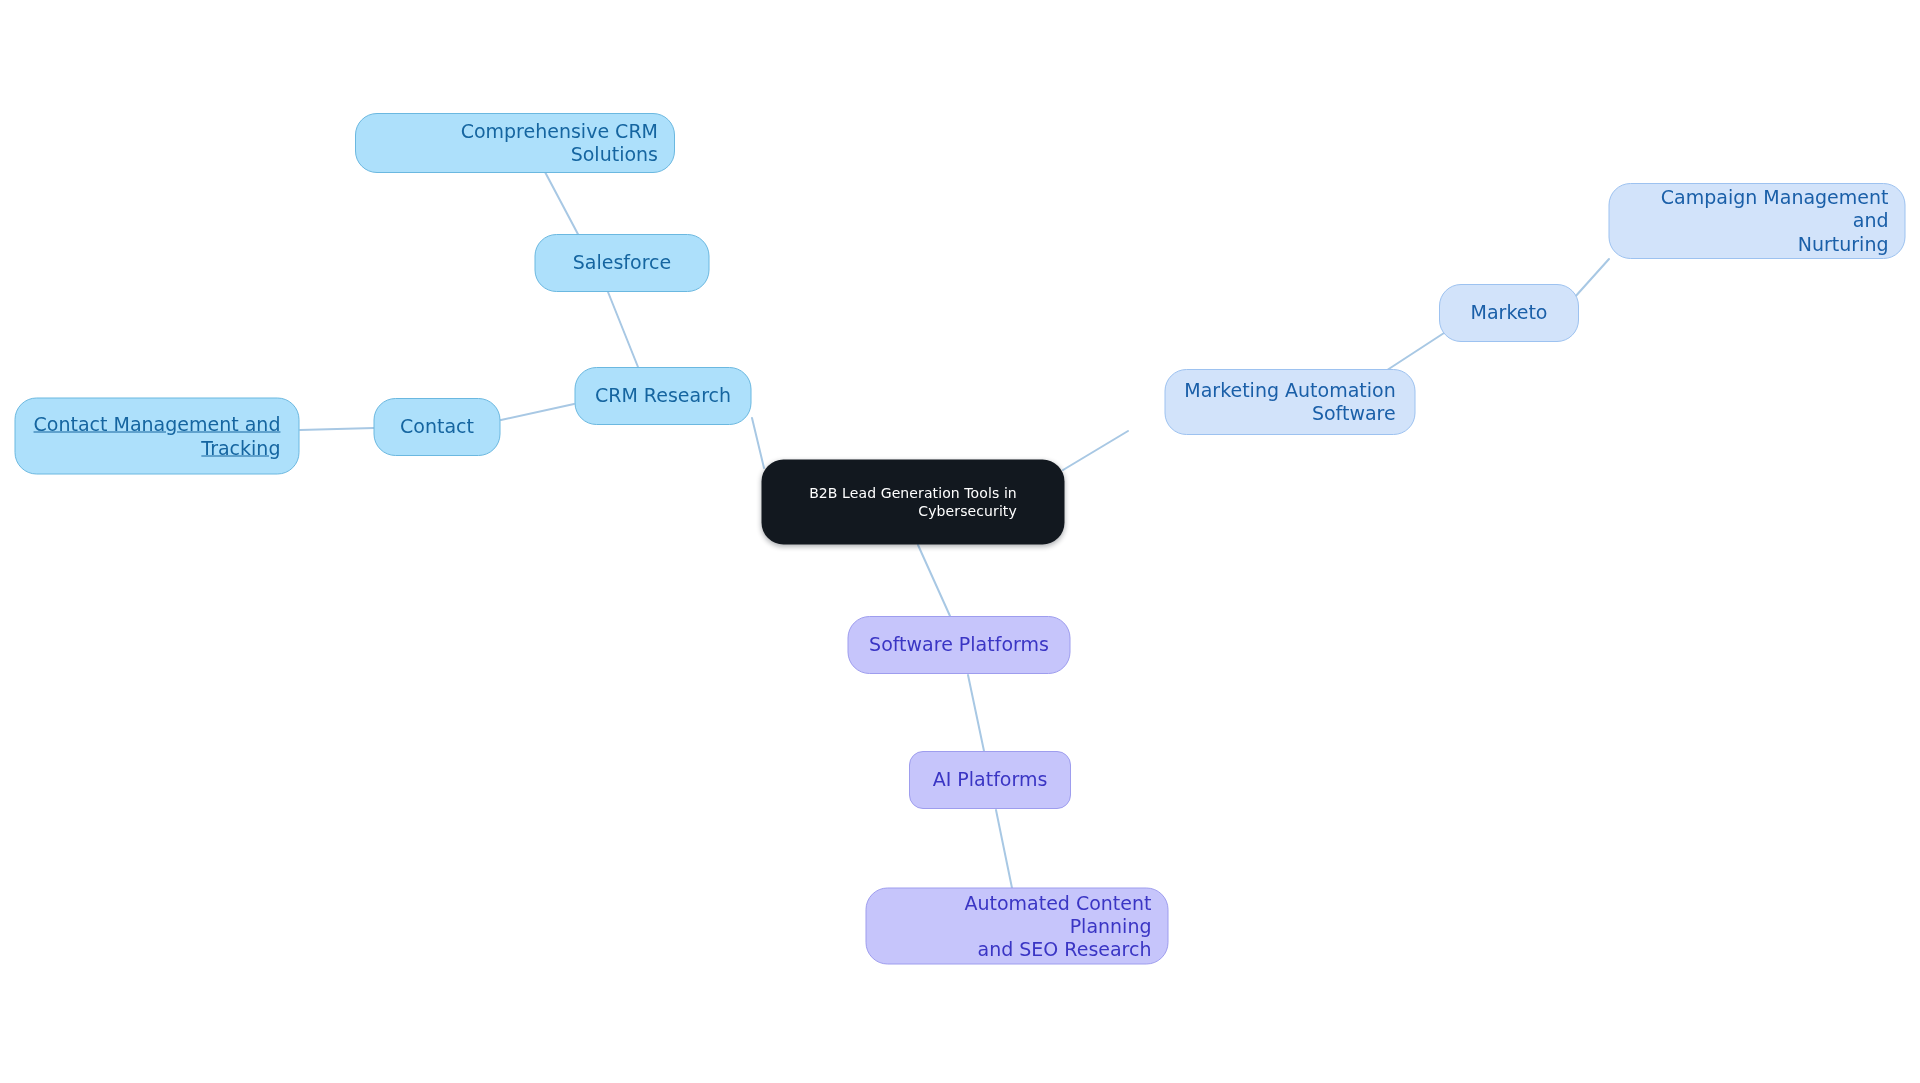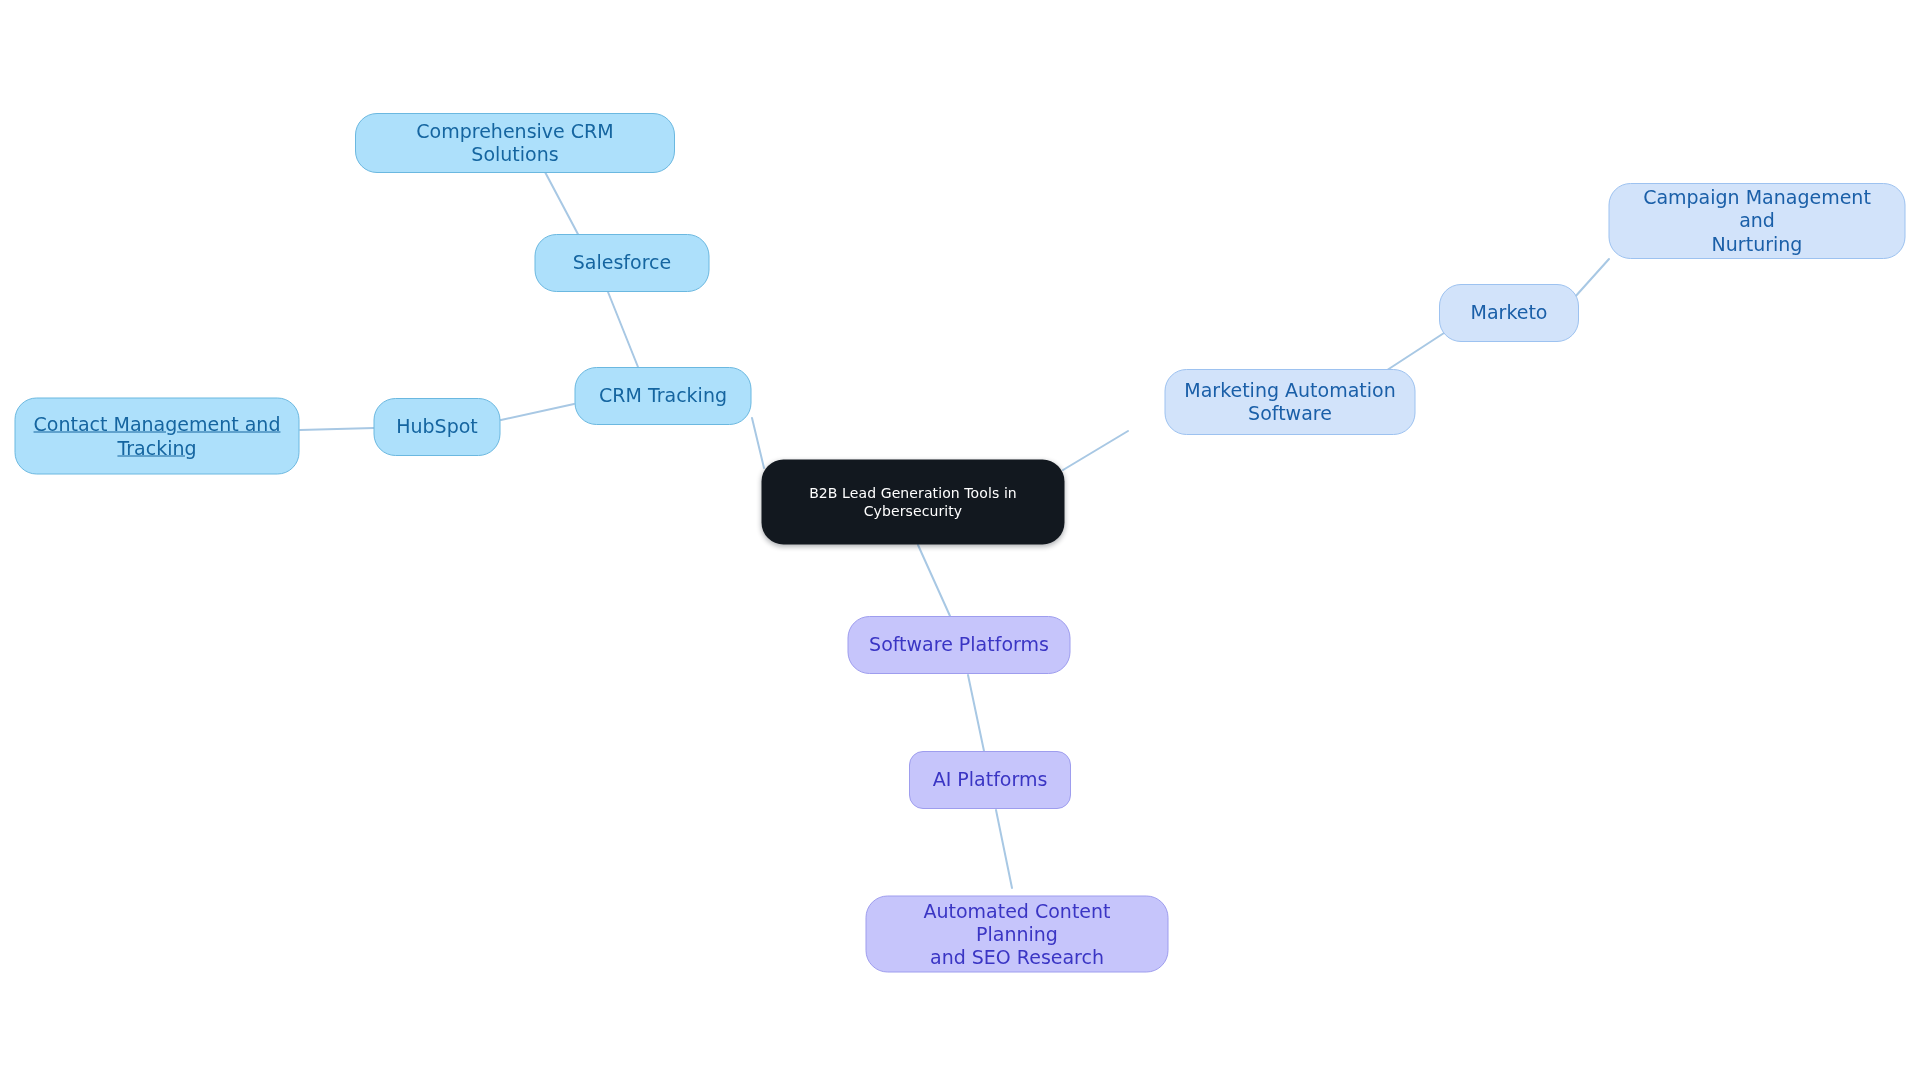--- a/index.html
+++ b/index.html
@@ -29,21 +29,21 @@
     width: 1920px;
     height: 1083px;
     pointer-events: none;
   }
   .node {
     position: absolute;
     box-sizing: border-box;
     display: flex;
     align-items: center;
     justify-content: center;
-    text-align: center;
+    text-align: right;
     line-height: 1.22;
     white-space: pre-line;
     transform: translate(-50%, -50%);
     border-style: solid;
     padding: 12px 16px;
   }
   .node-root {
     background: #12181f;
     color: #ffffff;
     border-width: 0;
@@ -90,29 +90,29 @@
       <line x1="1063" y1="470" x2="1128" y2="431" stroke="#a8c8e4" stroke-width="2" stroke-linecap="round"></line>
       <line x1="1378" y1="376" x2="1444" y2="333" stroke="#a8c8e4" stroke-width="2" stroke-linecap="round"></line>
       <line x1="1574" y1="298" x2="1609" y2="259" stroke="#a8c8e4" stroke-width="2" stroke-linecap="round"></line>
       <line x1="918" y1="545" x2="950" y2="616" stroke="#a8c8e4" stroke-width="2" stroke-linecap="round"></line>
       <line x1="968" y1="675" x2="984" y2="751" stroke="#a8c8e4" stroke-width="2" stroke-linecap="round"></line>
       <line x1="996" y1="810" x2="1012" y2="888" stroke="#a8c8e4" stroke-width="2" stroke-linecap="round"></line>
     </svg>
   <div id="node-layer">
       <div class="node node-root" style="left: 913px; top: 502px; width: 303px; height: 85px;">B2B Lead Generation Tools in
 Cybersecurity</div>
-      <div class="node node-blue" style="left: 663px; top: 396px; width: 177px; height: 58px;">CRM Tracking</div>
+      <div class="node node-blue" style="left: 663px; top: 396px; width: 177px; height: 58px;">CRM Research</div>
       <div class="node node-blue" style="left: 622px; top: 263px; width: 175px; height: 58px;">Salesforce</div>
       <div class="node node-blue" style="left: 515px; top: 143px; width: 320px; height: 60px;">Comprehensive CRM Solutions</div>
-      <div class="node node-blue" style="left: 437px; top: 427px; width: 127px; height: 58px;">HubSpot</div>
+      <div class="node node-blue" style="left: 437px; top: 427px; width: 127px; height: 58px;">Contact</div>
       <div class="node node-blue" style="left: 157px; top: 436px; width: 285px; height: 77px; text-decoration: underline;">Contact Management and
 Tracking</div>
       <div class="node node-paleblue" style="left: 1290px; top: 402px; width: 251px; height: 66px;">Marketing Automation
 Software</div>
       <div class="node node-paleblue" style="left: 1509px; top: 313px; width: 140px; height: 58px;">Marketo</div>
       <div class="node node-paleblue" style="left: 1757px; top: 221px; width: 297px; height: 76px;">Campaign Management and
 Nurturing</div>
       <div class="node node-purple" style="left: 959px; top: 645px; width: 223px; height: 58px;">Software Platforms</div>
       <div class="node node-purple" style="left: 990px; top: 780px; width: 162px; height: 58px; border-radius: 14px;">AI Platforms</div>
-      <div class="node node-purple" style="left: 1017px; top: 926px; width: 303px; height: 77px; margin-top: 8px;">Automated Content Planning
+      <div class="node node-purple" style="left: 1017px; top: 926px; width: 303px; height: 77px;">Automated Content Planning
 and SEO Research</div>
     </div>
 </div>
 
 </body></html>

